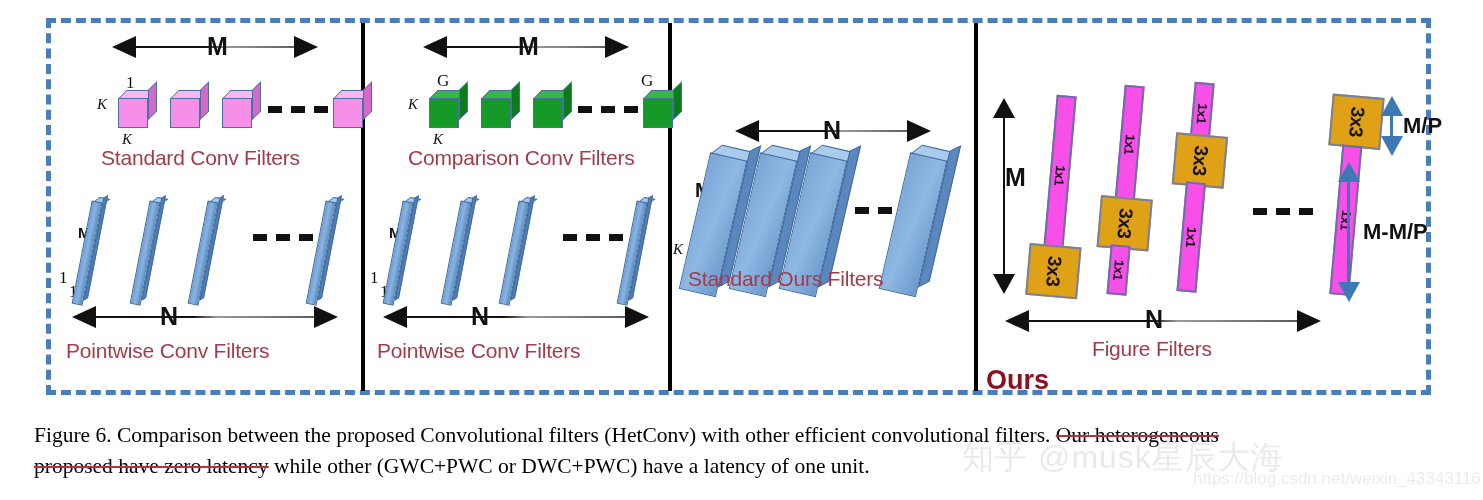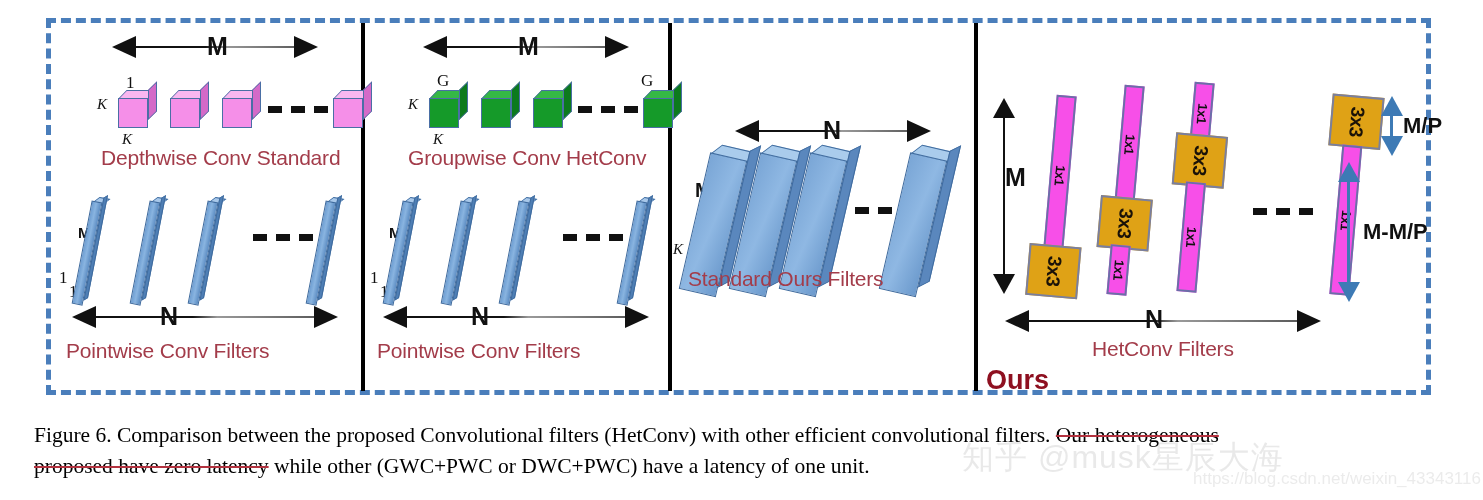--- a/index.html
+++ b/index.html
@@ -369,21 +369,21 @@
       <i></i>
         <i></i>
         <i></i>
     </div>
     <div class="cube cube-pink" style="left:333px; top:90px;">
       <div class="top"></div>
         <div class="side"></div>
         <div class="face"></div>
     </div>
 
-    <div class="lbl cap-title" style="left:101px; top:147px;">Depthwise Conv Standard</div>
+    <div class="lbl cap-title" style="left:101px; top:147px;">Standard Conv Filters</div>
 
     <div class="lbl dim-small" style="left:78px; top:225px;">M</div>
     <div class="lbl dim-serif" style="left:59px; top:269px;">1</div>
     <div class="lbl dim-serif" style="left:69px; top:283px;">1</div>
 
     <div class="pw-bar" style="left:82px; top:196px;">
       <div class="cap"></div>
         <div class="edge"></div>
         <div class="body"></div>
     </div>
@@ -451,21 +451,21 @@
       <i></i>
         <i></i>
         <i></i>
     </div>
     <div class="cube cube-green" style="left:643px; top:90px;">
       <div class="top"></div>
         <div class="side"></div>
         <div class="face"></div>
     </div>
 
-    <div class="lbl cap-title" style="left:408px; top:147px;">Groupwise Conv HetConv</div>
+    <div class="lbl cap-title" style="left:408px; top:147px;">Comparison Conv Filters</div>
 
     <div class="lbl dim-small" style="left:389px; top:225px;">M</div>
     <div class="lbl dim-serif" style="left:370px; top:269px;">1</div>
     <div class="lbl dim-serif" style="left:380px; top:283px;">1</div>
 
     <div class="pw-bar" style="left:393px; top:196px;">
       <div class="cap"></div>
         <div class="edge"></div>
         <div class="body"></div>
     </div>
@@ -613,21 +613,21 @@
     </div>
     <div class="lbl frac-label" style="left:1363px; top:221px;">M-M/P</div>
 
     <div class="harrow" style="left:1005px; top:310px; width:316px;">
       <div class="shaft"></div>
         <div class="head-l"></div>
         <div class="head-r"></div>
     </div>
     <div class="lbl dim-letter" style="left:1145px; top:307px;">N</div>
 
-    <div class="lbl cap-title" style="left:1092px; top:338px;">HetConv Filters</div>
+    <div class="lbl cap-title" style="left:1092px; top:338px;">Figure Filters</div>
 
     <div class="lbl ours-label" style="left:986px; top:367px;">Ours</div>
   </div>
 
   <div class="caption">
     <span>Figure 6. Comparison between the proposed Convolutional filters (HetConv) with other efficient convolutional filters. </span><span class="strike">Our heterogeneous</span><br><span class="strike">proposed have zero latency</span><span> while other (GWC+PWC or DWC+PWC) have a latency of one unit.</span>
   </div>
 
   <div class="wm-main">知乎 @musk星辰大海</div>
   <div class="wm-url">https://blog.csdn.net/weixin_43343116</div>

